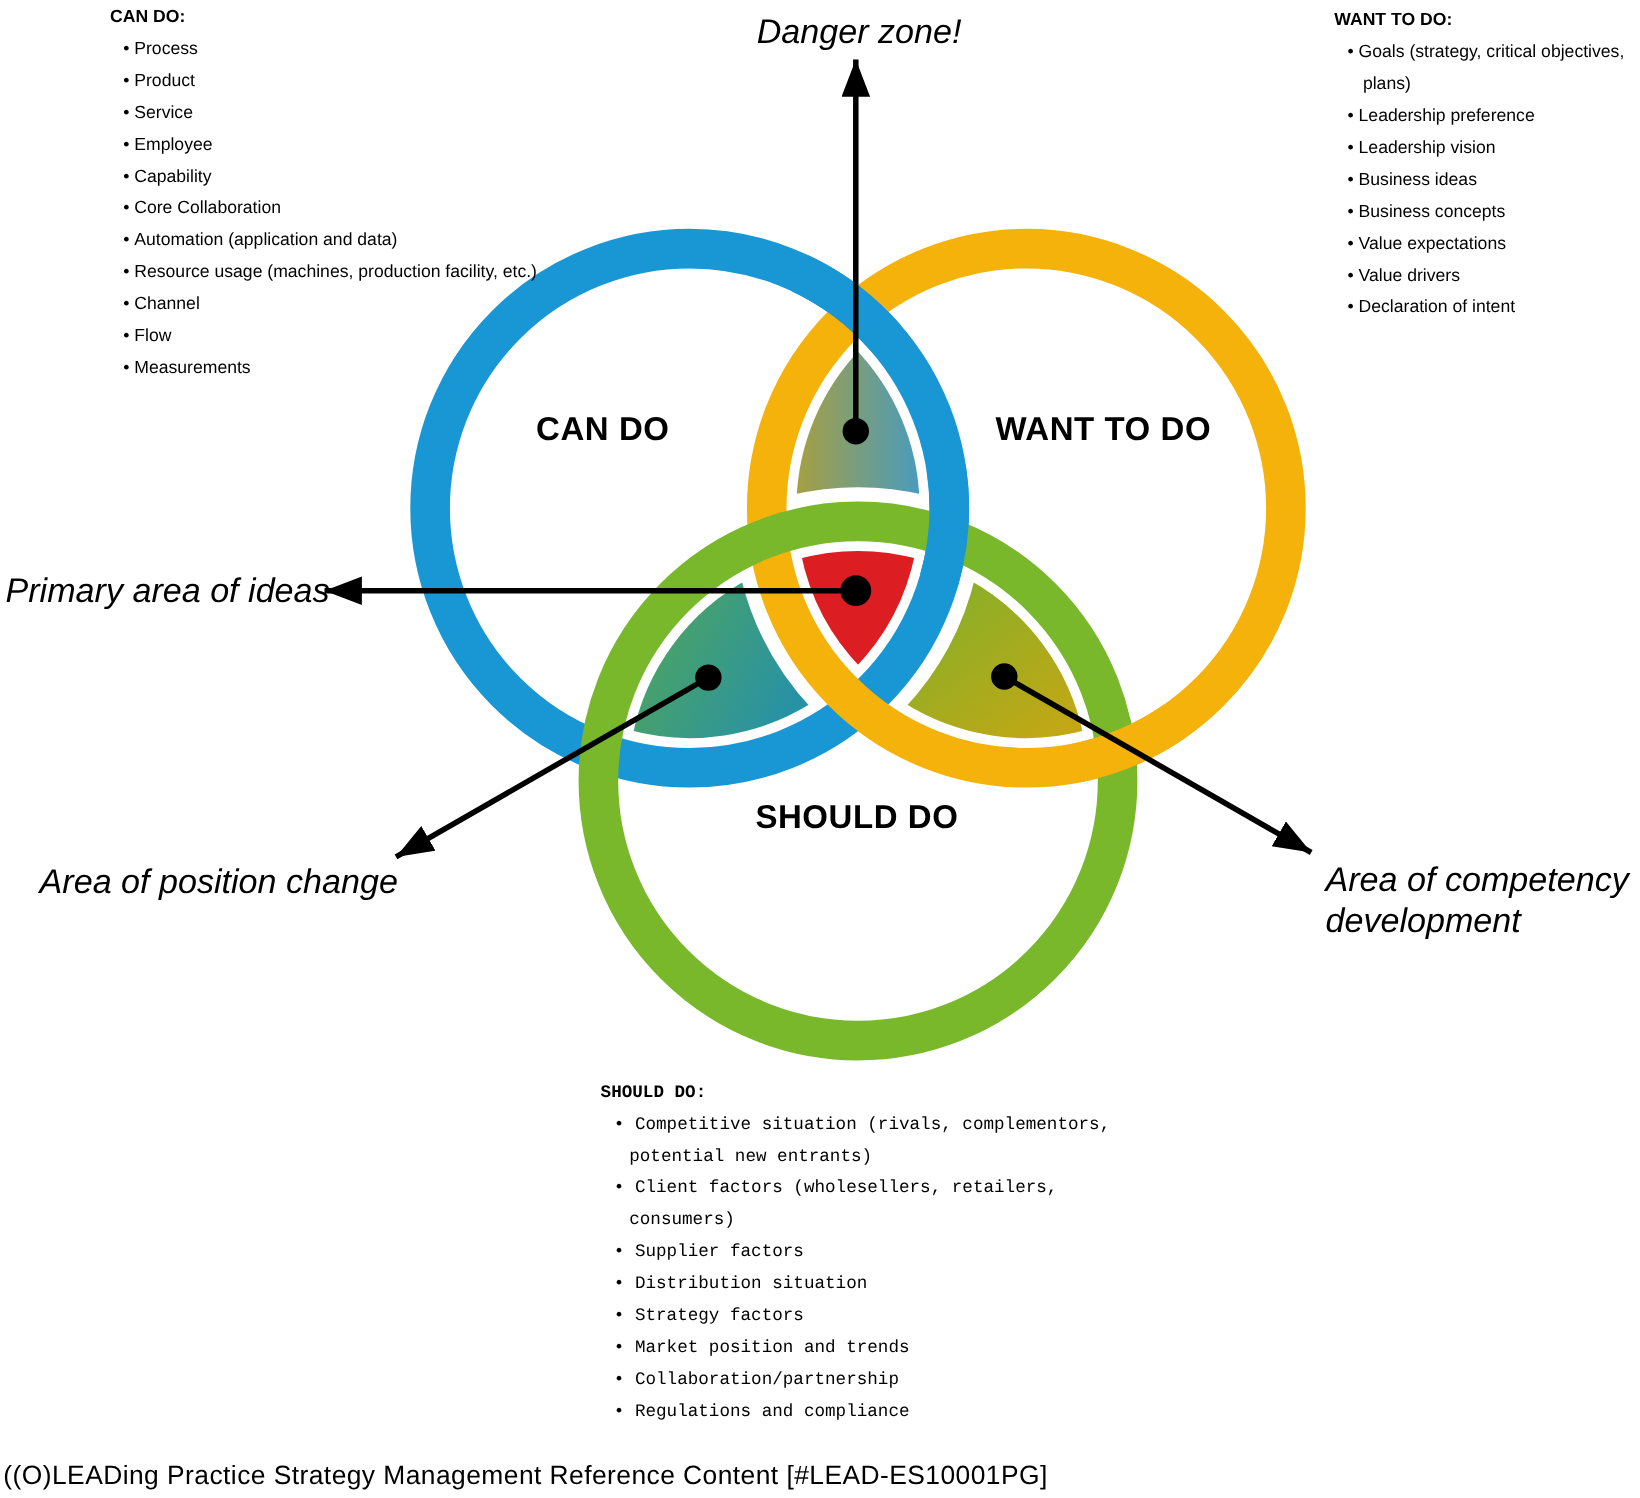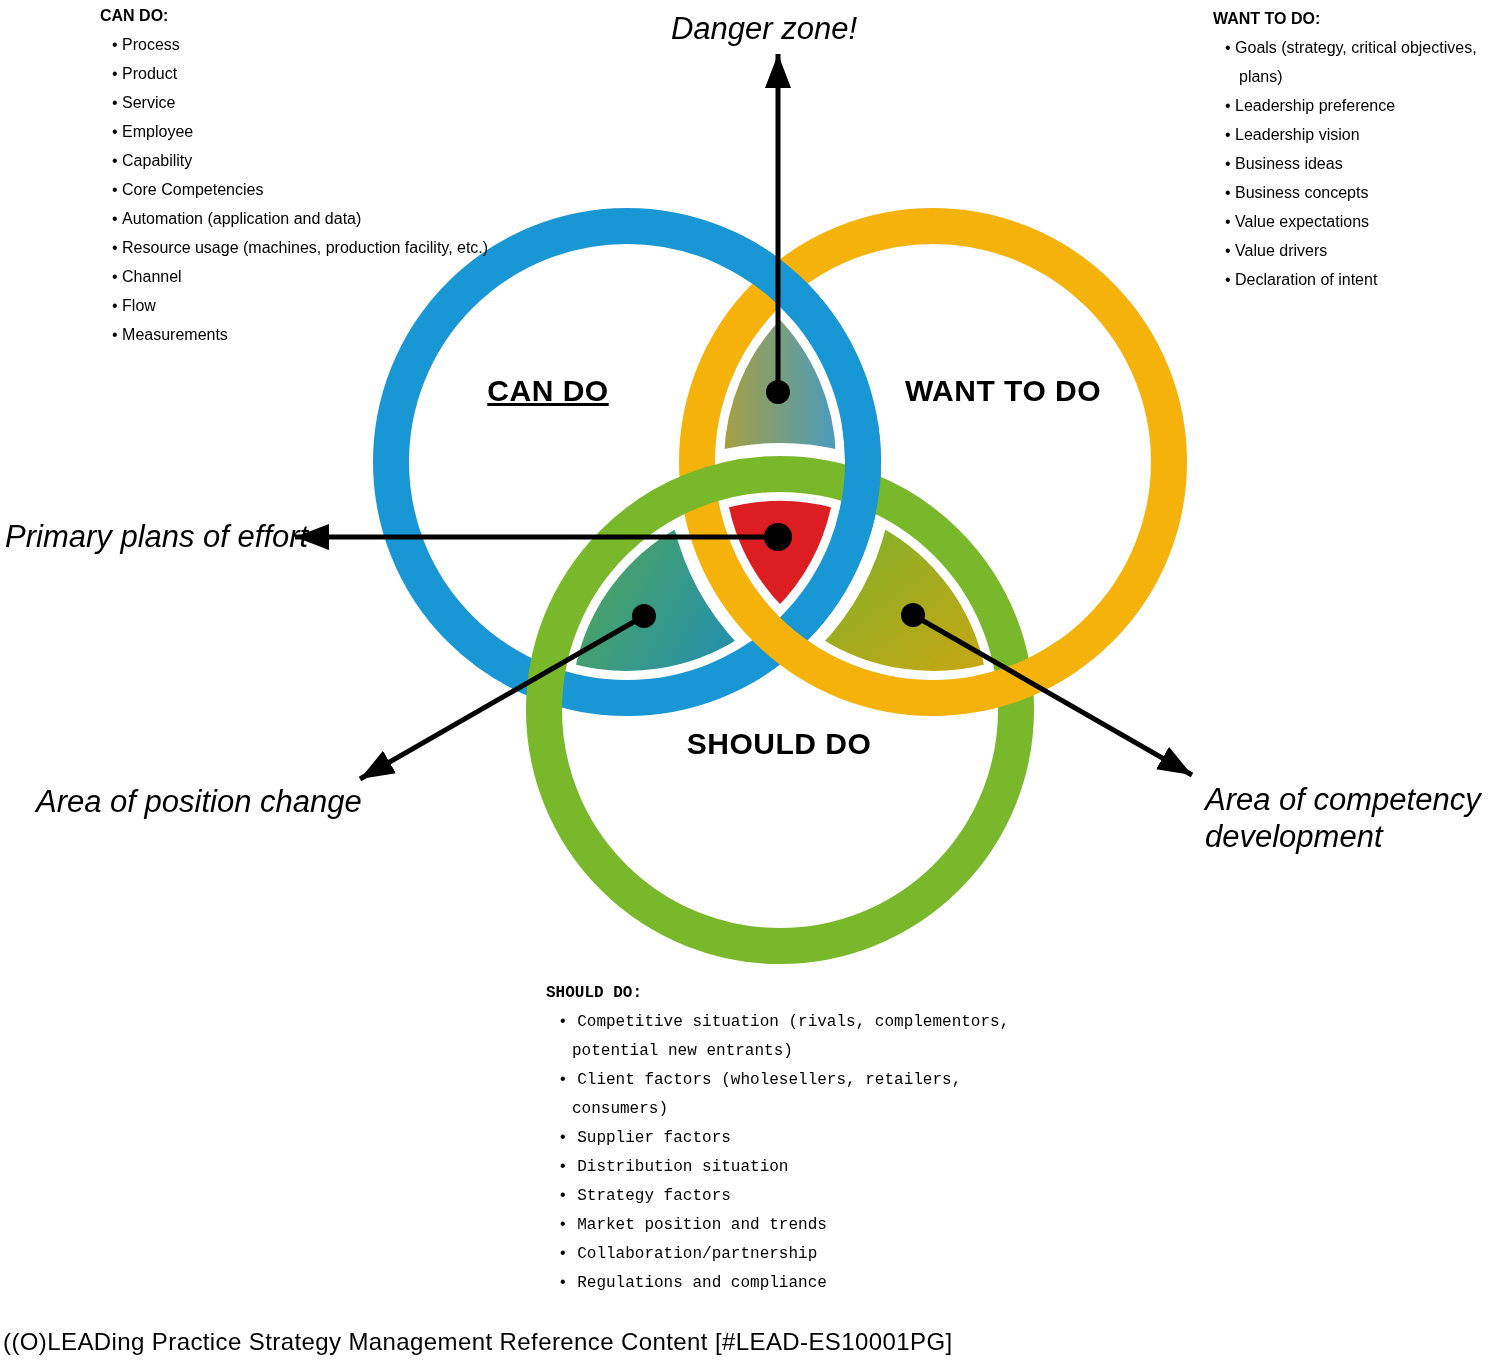--- a/index.html
+++ b/index.html
@@ -58,38 +58,38 @@
     <line x1="778" y1="537" x2="295" y2="537" stroke="#000" stroke-width="5" marker-end="url(#arrowHead)"></line>
     <line x1="644" y1="616" x2="360" y2="779" stroke="#000" stroke-width="5" marker-end="url(#arrowHead)"></line>
     <line x1="913" y1="615" x2="1192" y2="775" stroke="#000" stroke-width="5" marker-end="url(#arrowHead)"></line>
 
     <circle cx="778" cy="392" r="12" fill="#000"></circle>
     <circle cx="778" cy="537" r="14" fill="#000"></circle>
     <circle cx="644" cy="616" r="12" fill="#000"></circle>
     <circle cx="913" cy="615" r="12" fill="#000"></circle>
   </svg>
 
-  <div class="circle-label" style="left:548px;top:391px;text-decoration:underline;">CAN DO</div>
+  <div class="circle-label" style="left:548px;top:391px;">CAN DO</div>
   <div class="circle-label" style="left:1003px;top:391px;">WANT TO DO</div>
   <div class="circle-label" style="left:779px;top:744px;">SHOULD DO</div>
 
-  <div class="annot center-x" style="left:764px;top:10px;">Danger zone!</div>
-  <div class="annot" style="left:5px;top:518px;">Primary plans of effort</div>
+  <div class="annot center-x" style="left:781px;top:10px;">Danger zone!</div>
+  <div class="annot" style="left:5px;top:518px;">Primary area of ideas</div>
   <div class="annot" style="left:1205px;top:781px;width:285px;">Area of competency development</div>
   <div class="annot" style="left:36px;top:783px;">Area of position change</div>
 
   <div class="list" style="left:100px;top:1px;width:420px;">
     <div class="list-title">CAN DO:</div>
     <ul>
       <li>Process</li>
       <li>Product</li>
       <li>Service</li>
       <li>Employee</li>
       <li>Capability</li>
-      <li>Core Competencies</li>
+      <li>Core Collaboration</li>
       <li>Automation (application and data)</li>
       <li>Resource usage (machines, production facility, etc.)</li>
       <li>Channel</li>
       <li>Flow</li>
       <li>Measurements</li>
     </ul>
   </div>
 
   <div class="list" style="left:1213px;top:4px;width:282px;">
     <div class="list-title">WANT TO DO:</div>

